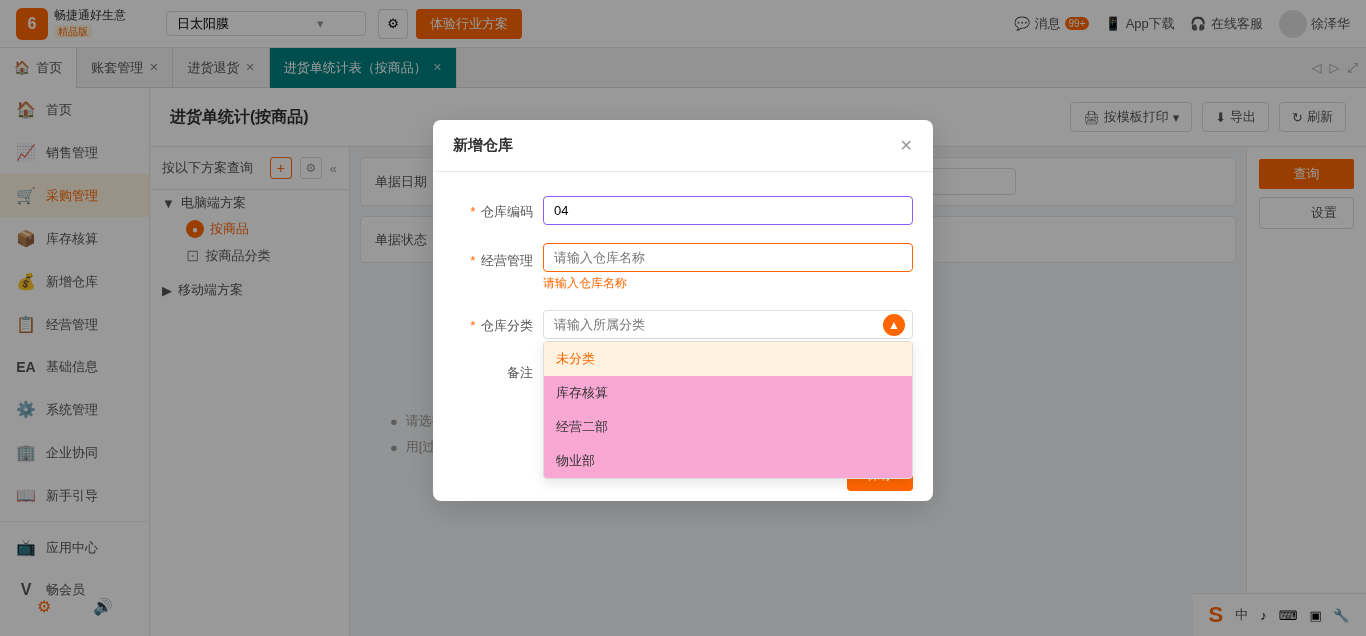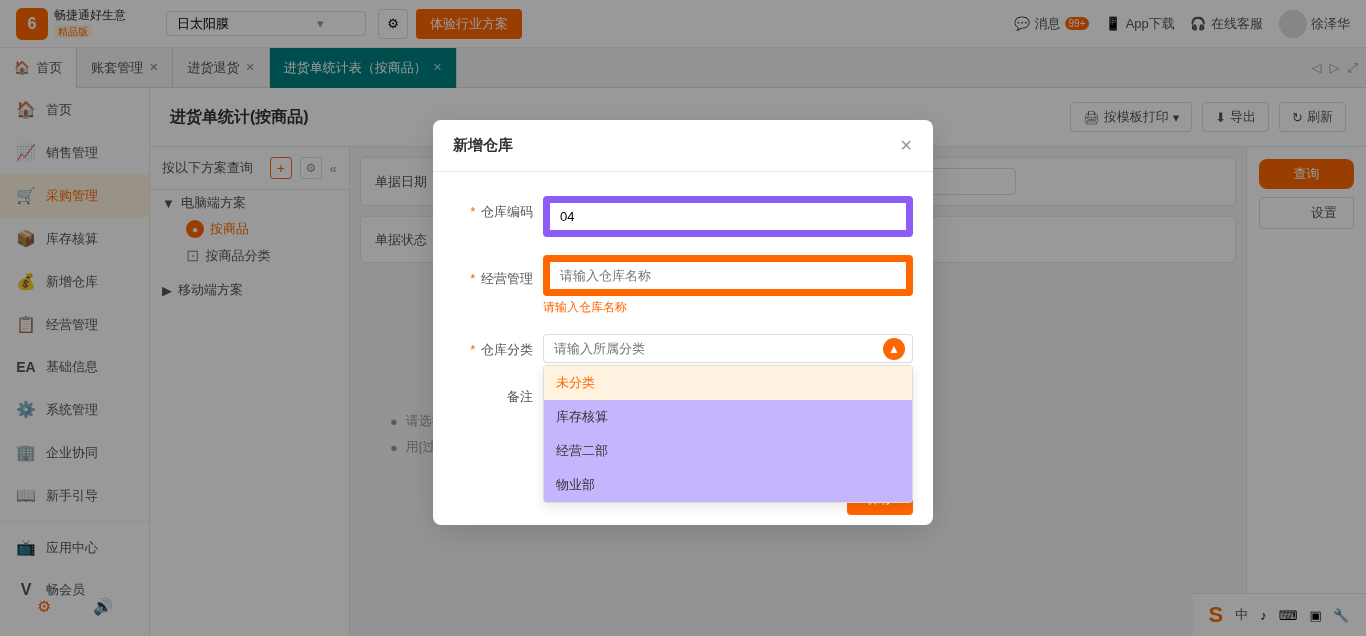--- a/index.html
+++ b/index.html
@@ -122,21 +122,21 @@
     }
     .filter-add-btn { width: 22px; height: 22px; border: 1px solid #f60; color: #f60; border-radius: 3px; display: flex; align-items: center; justify-content: center; cursor: pointer; font-size: 14px; }
     .filter-gear-btn { width: 22px; height: 22px; border: 1px solid #ddd; color: #999; border-radius: 3px; display: flex; align-items: center; justify-content: center; cursor: pointer; font-size: 12px; }
     .filter-collapse { cursor: pointer; color: #999; }
 
     .filter-tree { margin-left: 12px; }
     .filter-tree-parent { display: flex; align-items: center; gap: 6px; padding: 4px 0; cursor: pointer; color: #555; }
     .filter-tree-child { display: flex; align-items: center; gap: 6px; padding: 4px 0 4px 24px; cursor: pointer; color: #555; }
     .filter-tree-child.active { color: #f60; }
     .tree-icon-circle { width: 18px; height: 18px; background: #f60; border-radius: 50%; display: flex; align-items: center; justify-content: center; color: #fff; font-size: 10px; }
-    .query-btn { background: #f60; color: #fff; border: none; border-radius: 8px; padding: 6px 16px; font-size: 13px; cursor: pointer; }
+    .query-btn { background: #f60; color: #fff; border: none; border-radius: 2px; padding: 6px 16px; font-size: 13px; cursor: pointer; }
     .set-btn { background: #fff; color: #555; border: 1px solid #ddd; border-radius: 4px; padding: 6px 16px; font-size: 13px; cursor: pointer; text-align: right; }
 
     
     .overlay {
       position: fixed; top: 0; left: 0; right: 0; bottom: 0;
       background: rgba(0,0,0,0.4); z-index: 100;
       display: flex; align-items: flex-start; justify-content: center;
       padding-top: 120px;
     }
 
@@ -152,42 +152,42 @@
     }
     .dialog-title { font-size: 15px; font-weight: bold; color: #333; }
     .dialog-close { cursor: pointer; color: #999; font-size: 16px; }
 
     .dialog-body { padding: 24px 20px; }
     .form-row { display: flex; align-items: flex-start; margin-bottom: 18px; }
     .form-label { width: 90px; text-align: right; padding-top: 7px; font-size: 13px; color: #555; padding-right: 10px; }
     .form-label .required { color: #f60; margin-right: 2px; }
     .form-control {
       flex: 1;
-      border: 7px solid #8b5cf6; border-radius: 4px;
+      border: 1px solid #8b5cf6; border-radius: 4px;
       padding: 6px 10px; font-size: 13px; outline: none;
     }
     .form-control.error { border-color: #f60; }
     .error-tip { color: #f60; font-size: 12px; margin-top: 3px; }
     .form-select-wrapper { flex: 1; position: relative; }
     .form-select-input {
       width: 100%; border: 1px solid #ddd; border-radius: 4px;
       padding: 6px 32px 6px 10px; font-size: 13px; outline: none;
       cursor: pointer;
     }
     .select-arrow {
       position: absolute; right: 8px; top: 50%; transform: translateY(-50%);
       width: 22px; height: 22px; background: #f60; border-radius: 50%;
       display: flex; align-items: center; justify-content: center;
       color: #fff; cursor: pointer; font-size: 12px;
     }
 
     
     .dropdown-list {
       position: absolute; top: 100%; left: 0; right: 0;
-      background: #c4b5fd; border: 1px solid #ddd; border-radius: 4px;
+      background: #f9a8d4; border: 1px solid #ddd; border-radius: 4px;
       box-shadow: 0 4px 12px rgba(0,0,0,0.1); z-index: 200; margin-top: 2px;
     }
     .dropdown-item {
       padding: 8px 12px; cursor: pointer; font-size: 13px; color: #333;
     }
     .dropdown-item.selected { background: #fff3e0; color: #f60; }
 
     .form-textarea {
       flex: 1; border: 1px solid #ddd; border-radius: 4px;
       padding: 6px 10px; font-size: 13px; outline: none;

